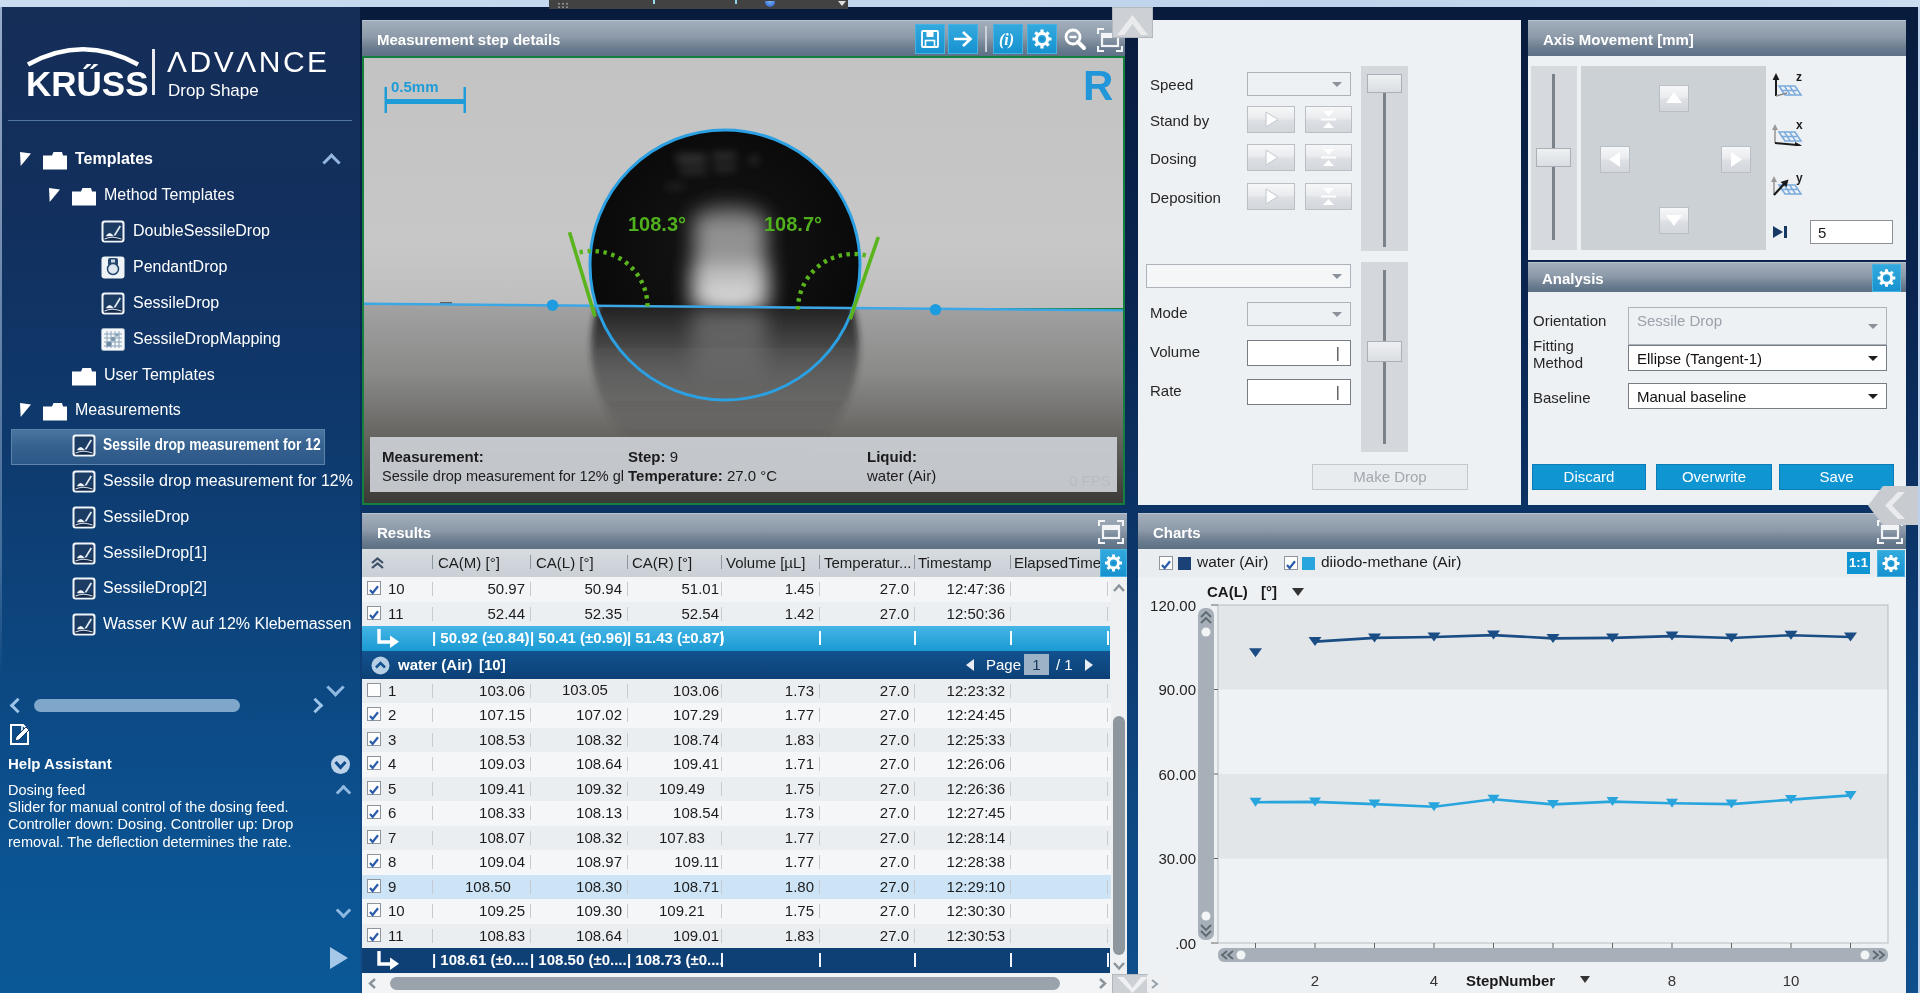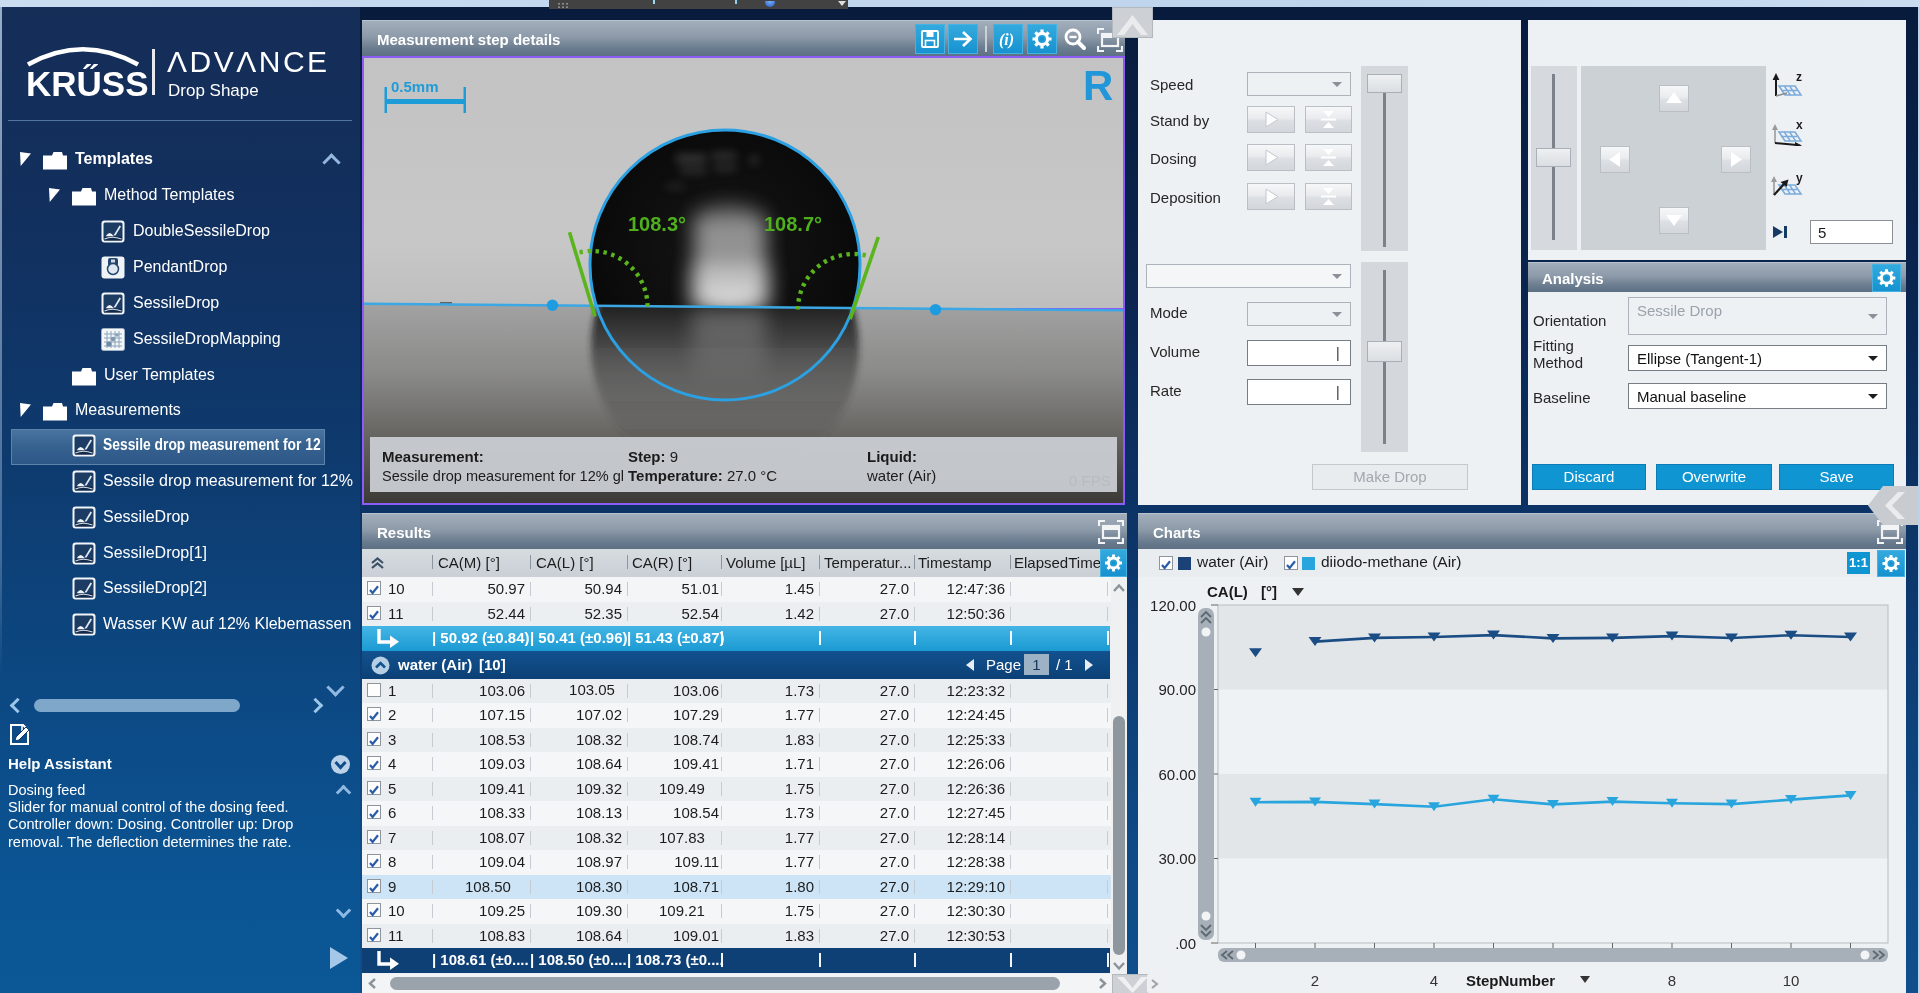--- a/index.html
+++ b/index.html
@@ -187,21 +187,21 @@
   <svg class="abs" style="left:330px;top:747px" width="21" height="21" viewBox="0 0 21 21">
     <circle cx="10.5" cy="10.5" r="9.5" fill="#bcd2e8"></circle>
     <path d="M5.5,8 L10.5,13.5 L15.5,8" fill="none" stroke="#0f4c8c" stroke-width="3"></path>
   </svg>
   <div class="abs" style="left:8px;top:775px;color:#fff;font-size:14.5px;line-height:17.2px;white-space:nowrap">Dosing feed<br>Slider for manual control of the dosing feed.<br>Controller down: Dosing. Controller up: Drop<br>removal. The deflection determines the rate.</div>
   <div class="chev" style="left:338px;top:780px;width:8px;height:8px;transform:rotate(-135deg);border-color:#8fb9e2"></div>
   <div class="chev" style="left:338px;top:898px;width:8px;height:8px;transform:rotate(45deg);border-color:#8fb9e2"></div>
   <div class="abs" style="left:330px;top:940px;width:0;height:0;border-top:11px solid transparent;border-bottom:11px solid transparent;border-left:18px solid #a6c8e8"></div>
 </div>
 
-<div class="panel" style="left:362px;top:20px;width:763px;height:485px;background:#8b5cf6">
+<div class="panel" style="left:362px;top:20px;width:763px;height:485px;background:#15803d">
   <div class="phead" style="left:0;top:0;width:763px">
       <span class="ptitle">Measurement step details</span>
     <div class="bluebtn" style="left:553px;top:3px;width:30px;height:30px">
       <svg width="28" height="28" viewBox="0 0 28 28">
           <g stroke="#fff" fill="none" stroke-width="1.8">
             <rect x="6" y="6" width="16" height="16" rx="1"></rect>
           </g>
           <rect x="10.5" y="6" width="7" height="6" fill="#fff"></rect>
           <rect x="9.5" y="15.5" width="9" height="6.5" fill="none" stroke="#fff" stroke-width="1.6"></rect>
         </svg>
@@ -405,20 +405,23 @@
       <span style="position:absolute;left:88px;top:4px;font-size:14px;color:#333">|</span>
     </div>
   <div class="vtrack" style="left:223px;top:242px;width:47px;height:190px">
     <div class="groove" style="left:22px;top:8px;height:174px"></div>
     <div class="thumb" style="left:6px;top:79px;width:35px;height:21px"></div>
   </div>
   <div class="abs" style="left:174px;top:444px;width:156px;height:26px;background:#e9ecef;border:1px solid #c3c8cd;box-sizing:border-box;text-align:center;line-height:24px;font-size:15px;color:#a2a8af">Make Drop</div>
 </div>
 
 <div class="panel" style="left:1528px;top:20px;width:378px;height:240px">
+  <div class="phead" style="left:0;top:0;width:378px">
+      <span class="ptitle">Axis Movement [mm]</span>
+    </div>
   <div class="vtrack" style="left:3px;top:46px;width:46px;height:184px;background:#d6dade">
     <div class="groove" style="left:21px;top:8px;height:166px"></div>
     <div class="thumb" style="left:5px;top:82px;width:35px;height:19px"></div>
   </div>
   <div class="abs" style="left:53px;top:46px;width:185px;height:184px;background:#ccd1d6">
     <div class="btn3d" style="left:78px;top:19px;width:30px;height:27px"><svg width="28" height="25">
           <polygon points="14,6 22,17 6,17" fill="#fff"></polygon>
         </svg></div>
     <div class="btn3d" style="left:19px;top:80px;width:30px;height:27px"><svg width="28" height="25">
           <polygon points="8,12.5 19,5 19,20" fill="#fff"></polygon>
@@ -470,21 +473,21 @@
       <svg width="27" height="26" viewBox="0 0 28 28">
           <g stroke="#fff" stroke-width="3.2" fill="none">
             <circle cx="14" cy="14" r="5.6"></circle>
             <path d="M14,4.5 V8 M14,20 V23.5 M4.5,14 H8 M20,14 H23.5 M7.3,7.3 L9.7,9.7 M18.3,18.3 L20.7,20.7 M20.7,7.3 L18.3,9.7 M9.7,18.3 L7.3,20.7"></path>
           </g>
           <circle cx="14" cy="14" r="2" fill="#1792d0"></circle>
         </svg>
     </div>
   </div>
   <div class="lbl" style="left:5px;top:50px">Orientation</div>
-  <div class="dd" style="left:100px;top:35px;width:259px;height:38px">
+  <div class="dd" style="left:100px;top:45px;width:259px;height:38px">
       <span class="ddtxt">Sessile Drop</span>
       <span class="car"></span>
     </div>
   <div class="lbl" style="left:5px;top:75px;line-height:17px">Fitting<br>Method</div>
   <div class="dd en" style="left:100px;top:83px;width:259px;height:26px">
       <span class="ddtxt" style="color:#111">Ellipse (Tangent-1)</span>
       <span class="car"></span>
     </div>
   <div class="lbl" style="left:5px;top:127px">Baseline</div>
   <div class="dd en" style="left:100px;top:121px;width:259px;height:26px">
@@ -560,21 +563,21 @@
       <span class="cell" style="left:200px;top:3px;width:60px;text-align:right">52.35</span>
       <span class="cell" style="left:297px;top:3px;width:60px;text-align:right">52.54</span>
       <span class="cell" style="left:392px;top:3px;width:60px;text-align:right">1.42</span>
       <span class="cell" style="left:487px;top:3px;width:60px;text-align:right">27.0</span>
       <span class="cell" style="left:583px;top:3px;width:60px;text-align:right">12:50:36</span>
     </div>
 <div class="r rsep" style="top:165.5px;height:24.5px;background-color:#ebeef1">
       <span class="cb" style="left:5px;top:4px"></span>
       <span class="cell" style="left:26px;top:3px">1</span>
       <span class="cell" style="left:103px;top:3px;width:60px;text-align:right">103.06</span>
-      <span class="cell" style="left:200px;top:2px;width:60px;text-align:center">103.05</span>
+      <span class="cell" style="left:200px;top:2px;width:60px;text-align:left">103.05</span>
       <span class="cell" style="left:297px;top:3px;width:60px;text-align:right">103.06</span>
       <span class="cell" style="left:392px;top:3px;width:60px;text-align:right">1.73</span>
       <span class="cell" style="left:487px;top:3px;width:60px;text-align:right">27.0</span>
       <span class="cell" style="left:583px;top:3px;width:60px;text-align:right">12:23:32</span>
     </div>
 <div class="r rsep" style="top:190.0px;height:24.5px;background-color:#f4f6f8">
       <span class="cb" style="left:5px;top:4px"><svg width="12" height="12" viewBox="0 0 12 12">
           <path d="M2,6 L4.6,9 L10,2.2" stroke="#2b5cab" stroke-width="2.2" fill="none"></path>
         </svg></span>
       <span class="cell" style="left:26px;top:3px">2</span>

